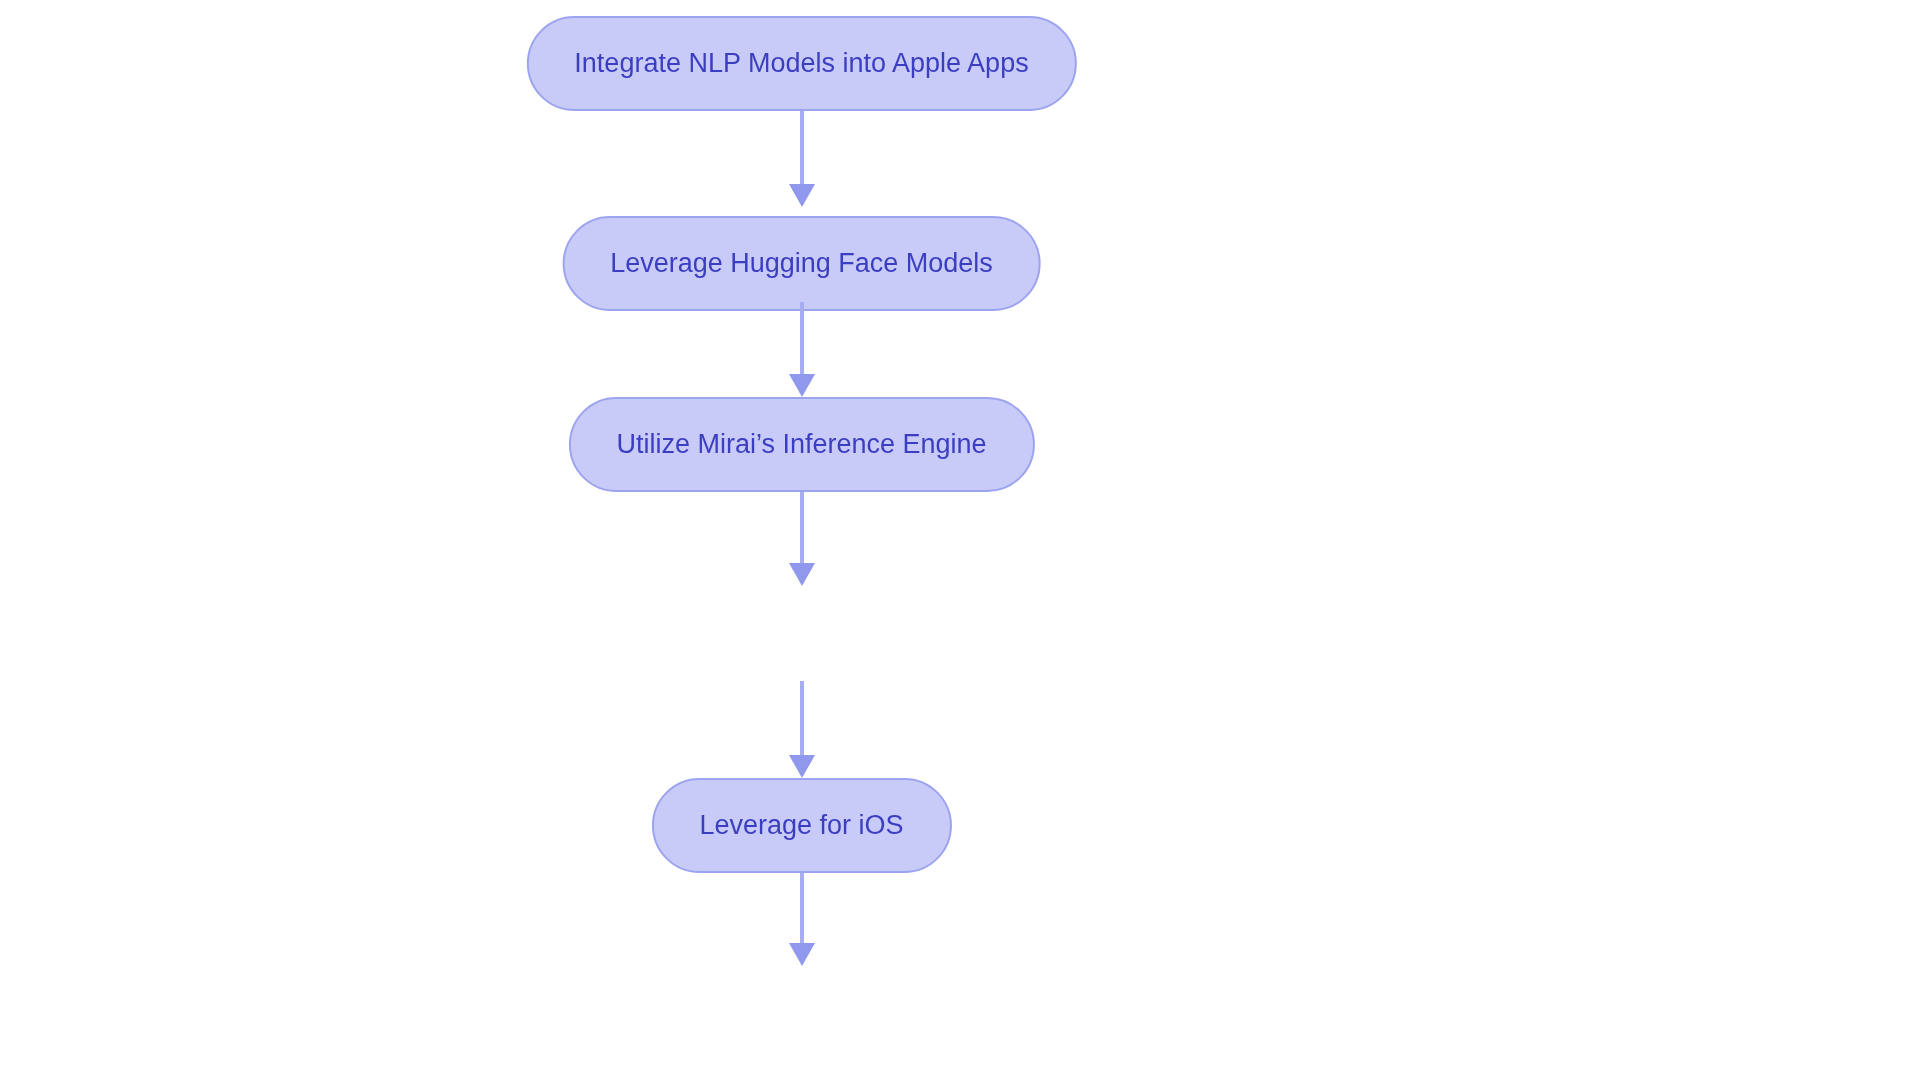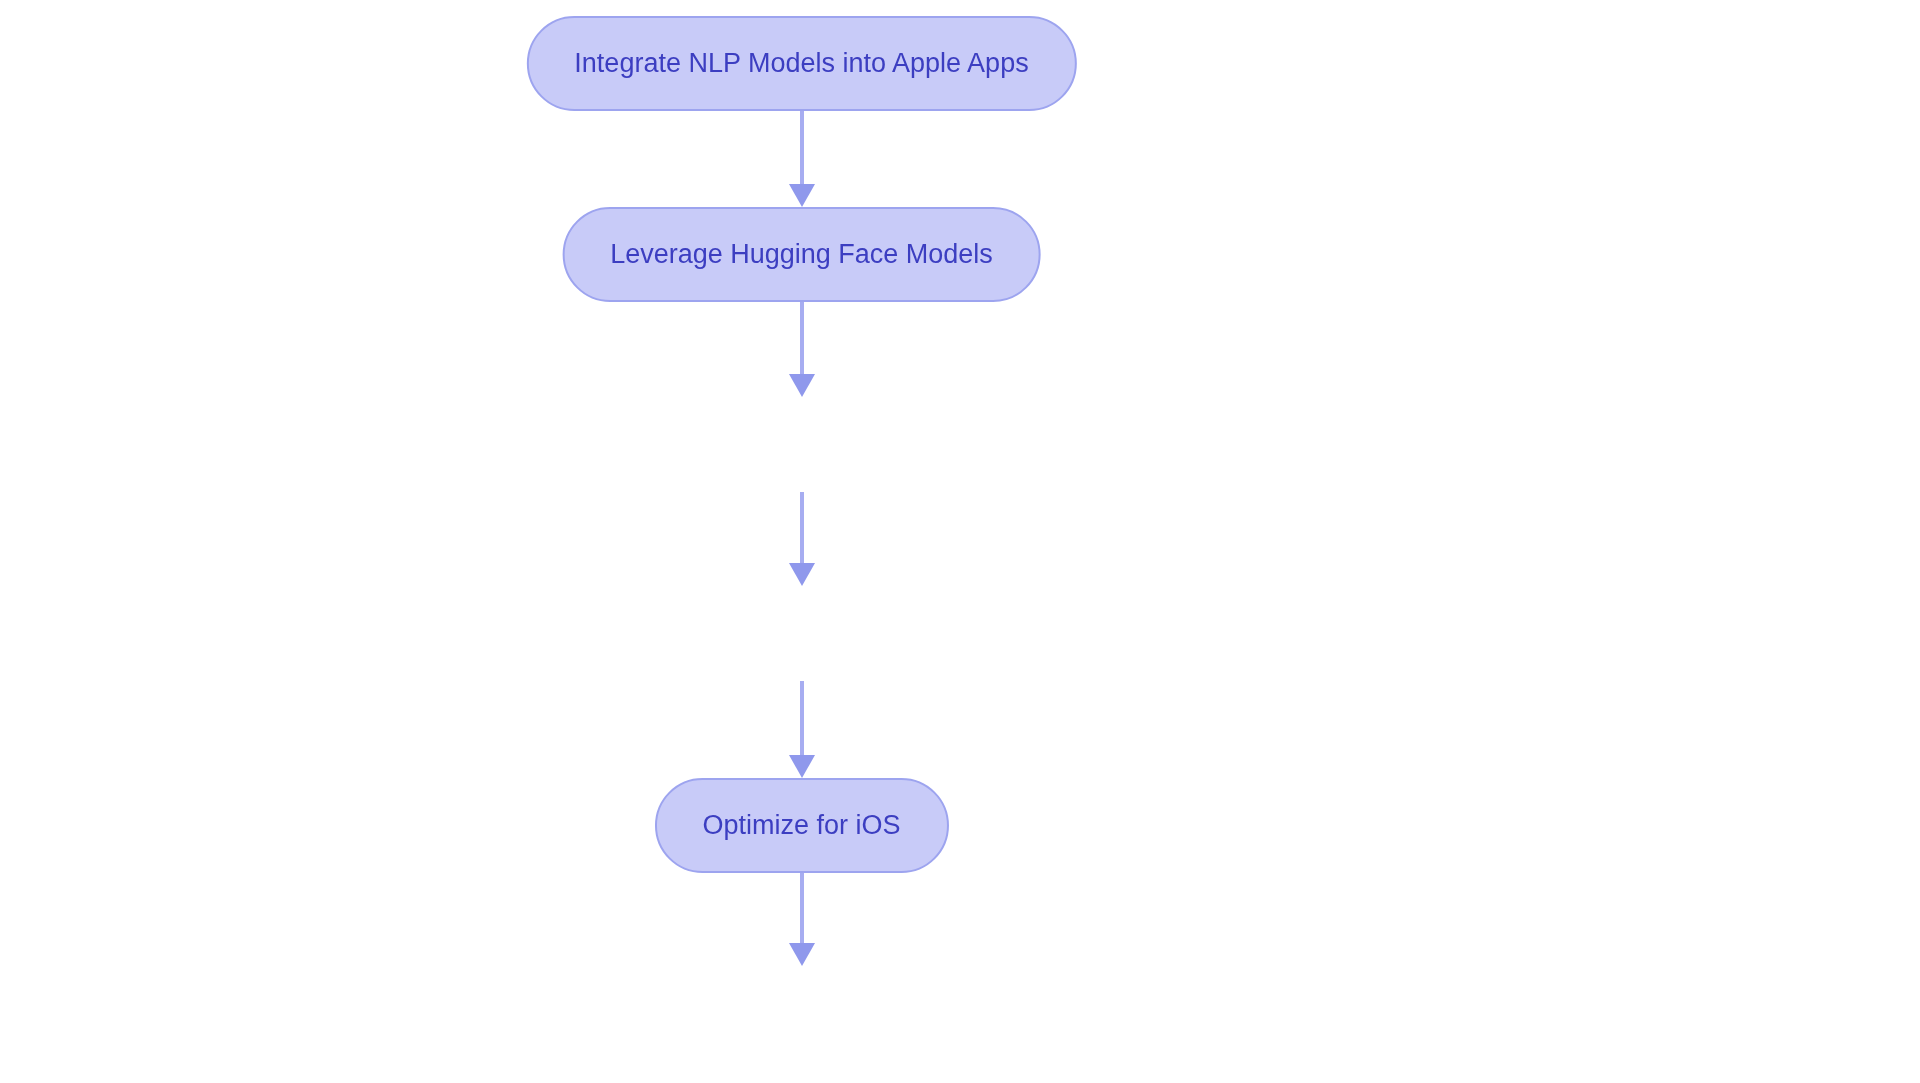--- a/index.html
+++ b/index.html
@@ -63,35 +63,38 @@
 <body>
 
 <div class="canvas">
     <div class="flow-node" style="top: 16px;">
       <span class="label">Integrate NLP Models into Apple Apps</span>
     </div>
     <div class="flow-arrow" style="top: 111px; height: 96px;">
       <div class="arrow-line"></div>
       <div class="arrow-head"></div>
     </div>
-    <div class="flow-node" style="top: 207px;">
+    <div class="flow-node" style="top: 216px;">
       <span class="label">Leverage Hugging Face Models</span>
     </div>
     <div class="flow-arrow" style="top: 302px; height: 95px;">
       <div class="arrow-line"></div>
       <div class="arrow-head"></div>
+    </div>
+    <div class="flow-node" style="top: 397px;">
+      <span class="label">Utilize Mirai’s Inference Engine</span>
     </div>
     <div class="flow-arrow" style="top: 492px; height: 94px;">
       <div class="arrow-line"></div>
       <div class="arrow-head"></div>
     </div>
     <div class="flow-arrow" style="top: 681px; height: 97px;">
       <div class="arrow-line"></div>
       <div class="arrow-head"></div>
     </div>
     <div class="flow-node" style="top: 778px;">
-      <span class="label">Optimize for iOS</span>
+      <span class="label">Leverage for iOS</span>
     </div>
     <div class="flow-arrow" style="top: 873px; height: 93px;">
       <div class="arrow-line"></div>
       <div class="arrow-head"></div>
     </div>
   </div>
 
 </body></html>

